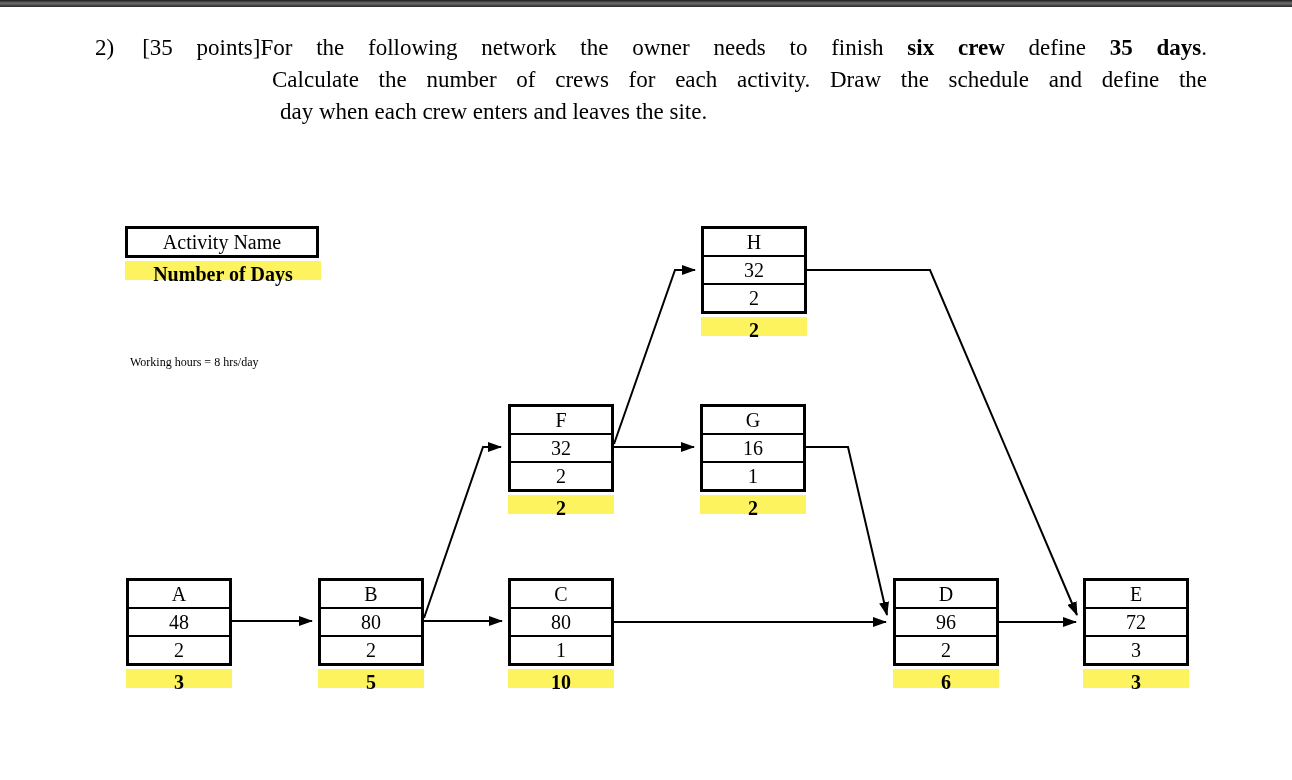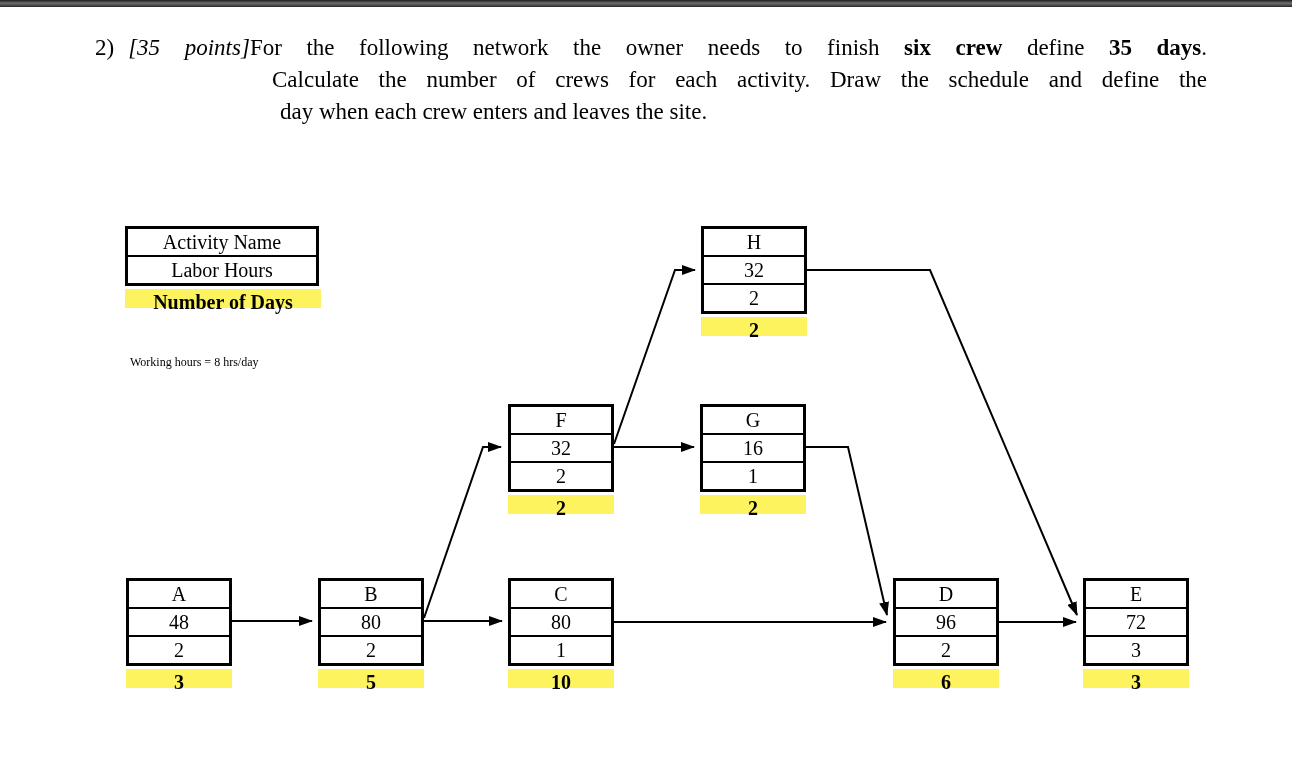--- a/index.html
+++ b/index.html
@@ -9,21 +9,21 @@
   }
   .top-bar {
     position:absolute; left:0; top:0; width:1292px; height:7px;
     background:linear-gradient(#1c1c1c, #6e6e6e 45%, #2a2a2a);
   }
   
   .q-line {
     position:absolute; font-size:23px; line-height:32px; white-space:normal;
   }
   .justify { text-align:justify; text-align-last:justify; }
-  .q-points { margin-left:14px;font-style:italic; }
+  .q-points { margin-left:28px; }
   .bold { font-weight:bold; }
   
   .edges-svg { position:absolute; left:0; top:0; width:1292px; height:780px; }
   .node, .legend {
     position:absolute; text-align:center; font-size:20px;
   }
   .node { width:106px; }
   .legend { width:194px; left:125px; top:226px; }
   .node-box {
     border:3px solid #000; background:#fff;
@@ -65,21 +65,20 @@
     <polyline points="614,622 886,622" marker-end="url(#arrow)"></polyline>
     <polyline points="806,447 848,447 887,615" marker-end="url(#arrow)"></polyline>
     <polyline points="807,270 930,270 1077,615" marker-end="url(#arrow)"></polyline>
     <polyline points="999,622 1076,622" marker-end="url(#arrow)"></polyline>
   </g>
 </svg>
 
 <div class="legend">
   <div class="node-box">
     <div class="cell">Activity Name</div>
-    <div class="cell">Labor Hours</div>
   </div>
   <div class="days-band">Number of Days</div>
 </div>
 <div class="note">Working hours = 8 hrs/day</div>
 
 <div class="node" style="left:126px; top:578px;">
   <div class="node-box">
     <div class="cell">A</div>
     <div class="cell">48</div>
     <div class="cell">2</div>

